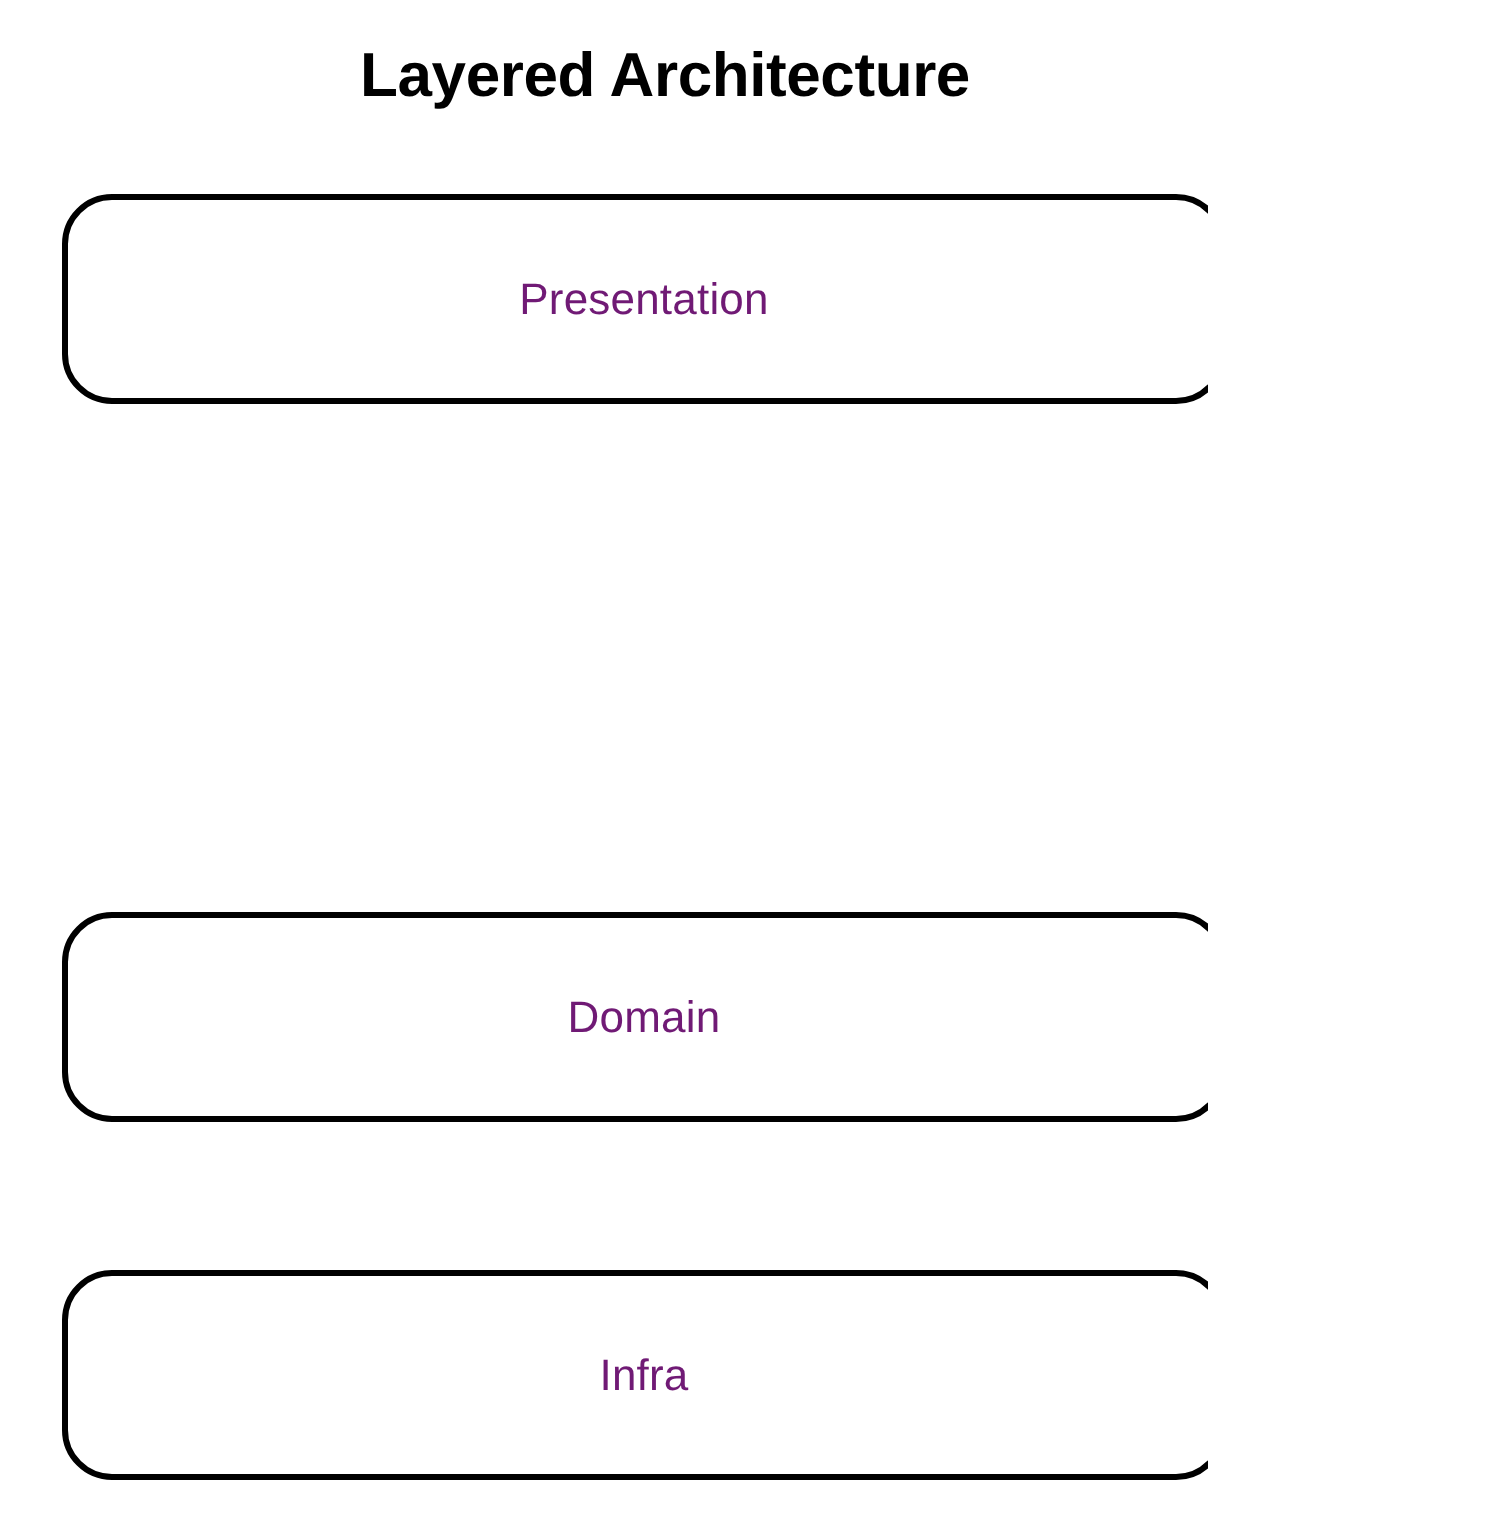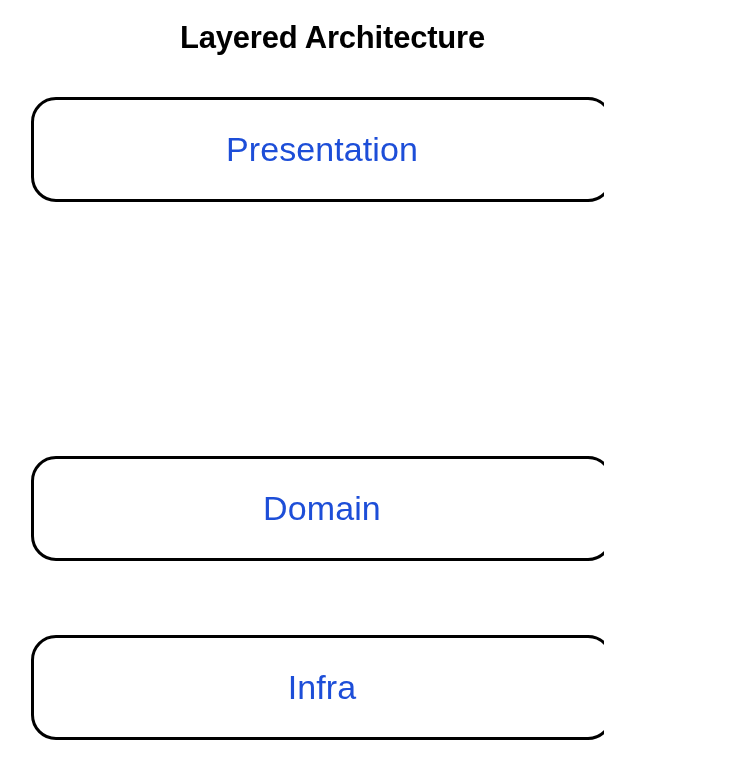--- a/index.html
+++ b/index.html
@@ -39,23 +39,23 @@
     height: 105px;
     box-sizing: border-box;
     border: 3px solid #000000;
     border-radius: 25px;
     background: #ffffff;
     display: flex;
     align-items: center;
     justify-content: center;
   }
   .layer-label {
-    font-size: 34px;
+    font-size: 22px;
     font-weight: normal;
-    color: #1d4ed8;
+    color: #701a75;
     letter-spacing: 0.1px;
     white-space: nowrap;
   }
   #layer-box-0 { top: 97px; }
   #layer-box-1 { top: 276px; }
   #layer-box-2 { top: 456px; }
   #layer-box-3 { top: 635px; }
 
   
   #dependency-arrow {

